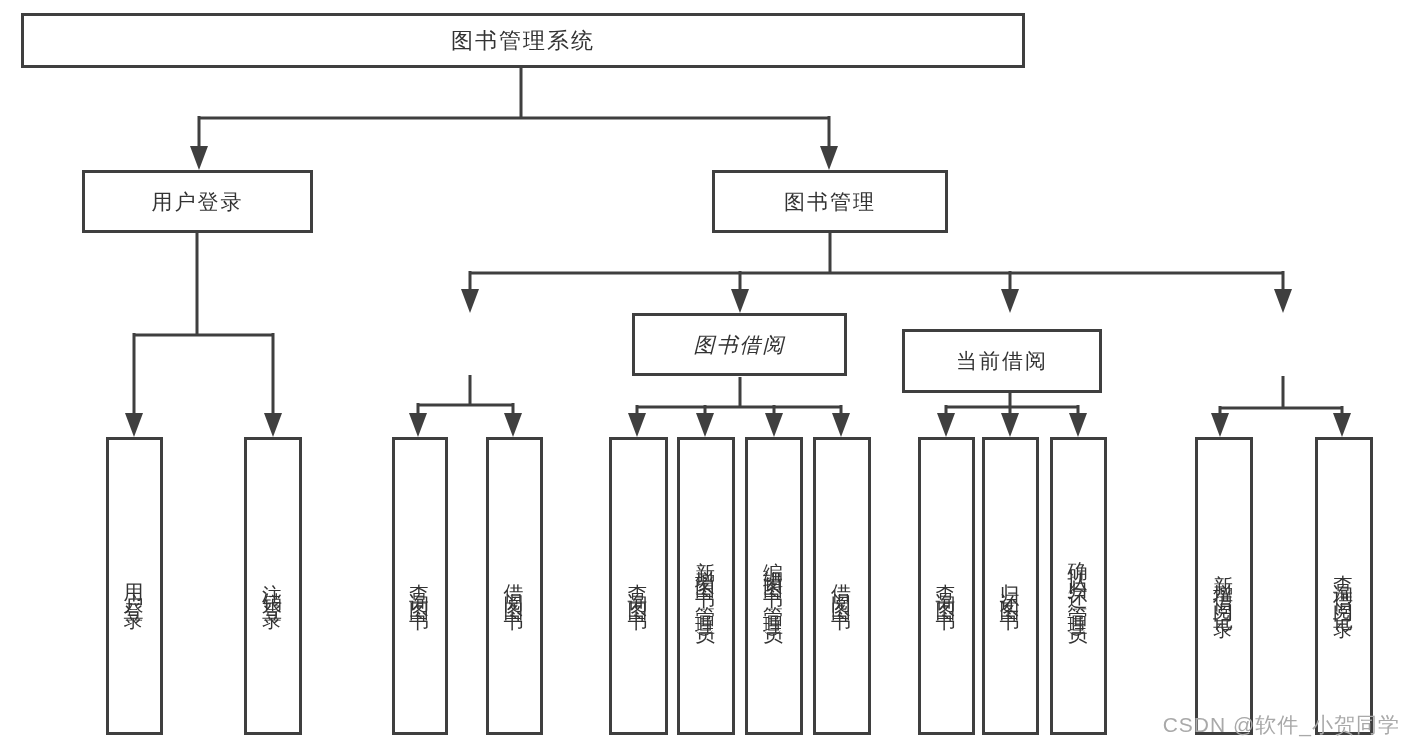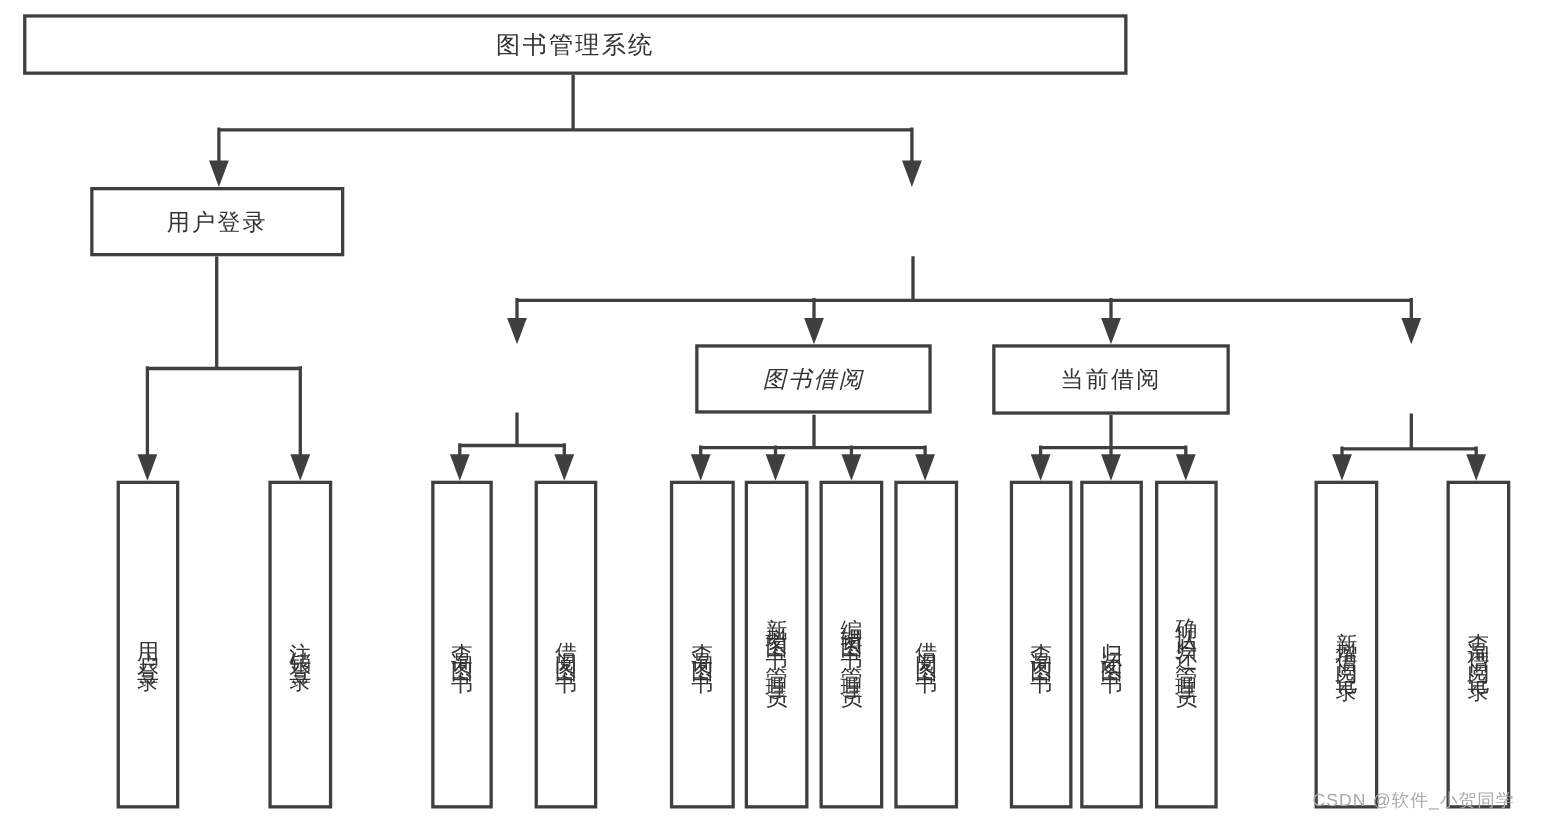--- a/index.html
+++ b/index.html
@@ -29,22 +29,22 @@
   .hbox.root{font-size:22px;}
   .leaf{
     position:absolute;top:437px;height:298px;box-sizing:border-box;
     border:3px solid var(--line);background:var(--background);
     display:flex;align-items:center;justify-content:center;
     writing-mode:vertical-lr;text-orientation:mixed;
     font-size:20px;letter-spacing:9px;color:var(--text);
     z-index:2;
   }
   .watermark{
-    position:absolute;right:28px;bottom:8px;
-    font-size:16px;color:var(--watermark);
+    position:absolute;right:5px;bottom:8px;
+    font-size:21px;color:var(--watermark);
     letter-spacing:1px;z-index:5;
   }
 </style>
 </head>
 <body>
 
 <div class="canvas">
 
   <svg class="wires" viewBox="0 0 1405 747" xmlns="http://www.w3.org/2000/svg">
 
@@ -79,23 +79,24 @@
     <polygon class="arrow" points="937,413 955,413 946,437"></polygon>
     <polygon class="arrow" points="1001,413 1019,413 1010,437"></polygon>
     <polygon class="arrow" points="1069,413 1087,413 1078,437"></polygon>
     <polygon class="arrow" points="1211,413 1229,413 1220,437"></polygon>
     <polygon class="arrow" points="1333,413 1351,413 1342,437"></polygon>
   </svg>
 
   <div class="hbox root" style="left:21px;top:13px;width:1004px;height:55px;">图书管理系统</div>
 
   <div class="hbox" style="left:82px;top:170px;width:231px;height:63px;">用户登录</div>
+  <div class="hbox" style="left:712px;top:170px;width:236px;height:63px;">图书管理</div>
 
   <div class="hbox" style="left:632px;top:313px;width:215px;height:63px;font-style:italic;">图书借阅</div>
-  <div class="hbox" style="left:902px;top:313px;width:216px;height:64px;">当前借阅</div>
+  <div class="hbox" style="left:902px;top:329px;width:200px;height:64px;">当前借阅</div>
 
   <div class="leaf" style="left:106px;width:57px;">用户登录</div>
   <div class="leaf" style="left:244px;width:58px;">注销登录</div>
 
   <div class="leaf" style="left:392px;width:56px;">查询图书</div>
   <div class="leaf" style="left:486px;width:57px;">借阅图书</div>
 
   <div class="leaf" style="left:609px;width:59px;">查询图书</div>
   <div class="leaf" style="left:677px;width:58px;">新增图书（管理员）</div>
   <div class="leaf" style="left:745px;width:58px;">编辑图书（管理员）</div>

